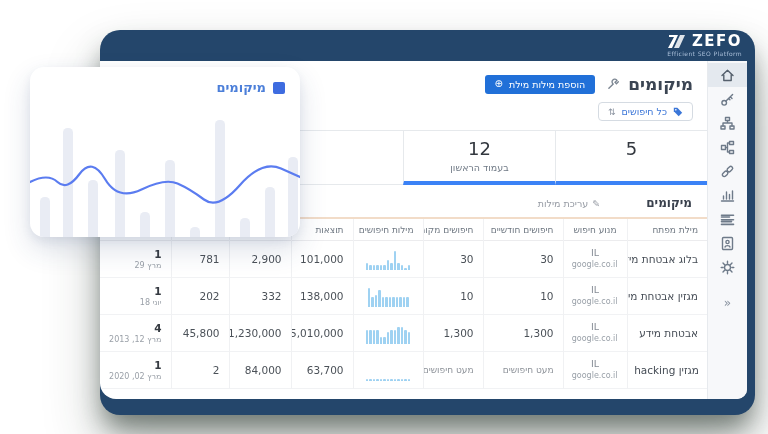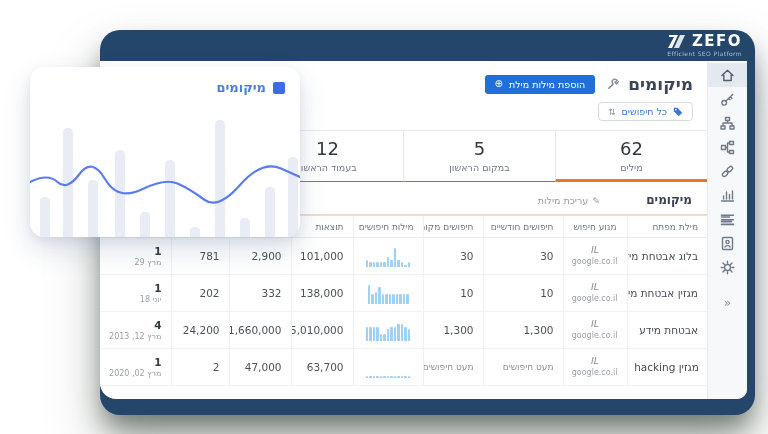--- a/index.html
+++ b/index.html
@@ -43,21 +43,21 @@
 
   .filter-row{padding:6px 14px 9px;display:flex;}
   .tags-dd{display:flex;align-items:center;gap:6px;border:1px solid #d5dbe2;border-radius:4px;
            background:#fff;padding:3px 9px;font-size:9.5px;color:#3b76d8;cursor:pointer;}
   .tags-dd .sort{color:#8b93a0;font-size:9px;}
   .tag-ic{width:10px;height:10px;fill:#3b76d8;}
 
   
   .tabs{display:flex;border-top:1px solid #e6e9ec;}
   .tab{width:152px;text-align:center;padding:7px 0 8px;border-left:1px solid #e6e9ec;
-       border-bottom:1px solid #3b82f6;background:#fff;cursor:pointer;box-sizing:border-box;}
+       border-bottom:4px solid #3b82f6;background:#fff;cursor:pointer;box-sizing:border-box;}
   .tab.active{border-bottom:3px solid #e8772e;padding-bottom:6px;}
   .tab-value{font-size:18px;color:#33383f;}
   .tab-label{font-size:9.5px;color:#707a86;margin-top:3px;}
   .tab-spacer{flex:1;border-bottom:1px solid #e6e9ec;}
 
   
   .section-row{display:flex;align-items:center;padding:11px 15px 7px;border-bottom:2px solid #f2dcc8;}
   .section-title{font-size:12px;font-weight:bold;color:#3a414d;}
   .edit-link{margin-right:46px;font-size:9.5px;color:#959aa3;display:flex;align-items:center;gap:4px;cursor:pointer;}
 
@@ -66,21 +66,21 @@
   th{font-size:9px;font-weight:normal;color:#6d7680;padding:6px 9px 5px;text-align:right;
      border-left:1px solid #f0f1f3;white-space:nowrap;overflow:hidden;}
   th.center,td.center{text-align:center;}
   th.bottom{vertical-align:bottom;}
   thead tr{border-bottom:1px solid #ececee;}
   tbody tr{border-bottom:1px solid #f1f2f4;}
   td{font-size:10.5px;color:#4b5158;padding:6px 9px;border-left:1px solid #f0f1f3;
      white-space:nowrap;overflow:hidden;vertical-align:middle;height:24px;}
   .kw{color:#454c55;}
   .engine div{text-align:center;line-height:1.35;}
-  .eng-c{font-size:9.5px;color:#878d96;font-style:italic;}
+  .eng-c{font-size:9.5px;color:#878d96;}
   .eng-d{font-size:8px;color:#9aa1a9;}
   .few{font-size:9px;color:#8b9097;margin-top:31px;}
   .rank-n{font-weight:bold;color:#363b42;font-size:10.5px;line-height:1.2;}
   .rank-d{font-size:8px;color:#9aa0a8;line-height:1.2;}
   .sparkline{display:flex;align-items:flex-end;gap:1px;height:22px;justify-content:center;}
   .sparkline i{display:block;width:2.5px;background:#9fd2f2;border-radius:1px 1px 0 0;}
 
   
   .chart-card{position:absolute;left:30px;top:67px;width:270px;height:170px;background:#fff;
               border-radius:14px;z-index:30;overflow:hidden;
@@ -194,27 +194,22 @@
           <svg class="tag-ic" viewBox="0 0 12 12">
             <path d="M1 5.2V1h4.2L11 6.8 6.8 11 1 5.2z"></path>
               <circle cx="3.4" cy="3.4" r="1" fill="#fff"></circle>
             </svg>
           <span>כל חיפושים</span>
           <span class="sort">⇅</span>
         </div>
       </div>
 
       <div class="tabs">
-        <div class="tab active">
-          <div class="tab-value">62</div>
-          <div class="tab-label">מילים</div>
-        </div>
         <div class="tab">
           <div class="tab-value">5</div>
-          <div class="tab-label">במקום הראשון</div>
         </div>
         <div class="tab">
           <div class="tab-value">12</div>
           <div class="tab-label">בעמוד הראשון</div>
         </div>
         <div class="tab-spacer"></div>
       </div>
 
       <div class="section-row">
         <span class="section-title">מיקומים</span>
@@ -334,22 +329,22 @@
                   <i style="height: 12px; background: rgb(159, 210, 242);"></i>
                   <i style="height: 7.2px; background: rgb(159, 210, 242);"></i>
                   <i style="height: 7.2px; background: rgb(159, 210, 242);"></i>
                   <i style="height: 14.4px; background: rgb(159, 210, 242);"></i>
                   <i style="height: 14.4px; background: rgb(159, 210, 242);"></i>
                   <i style="height: 14.4px; background: rgb(159, 210, 242);"></i>
                   <i style="height: 14.4px; background: rgb(159, 210, 242);"></i>
                 </div>
               </td>
             <td>5,010,000</td>
-            <td>1,660,000</td>
-            <td>24,200</td>
+            <td>1,230,000</td>
+            <td>45,800</td>
             <td>
               <div class="rank-n">4</div>
               <div class="rank-d">מרץ 12, 2013</div>
               </td>
           </tr>
           <tr>
             <td class="kw">מגזין hacking</td>
             <td class="engine center">
               <div class="eng-c">IL</div>
               <div class="eng-d">google.co.il</div>
@@ -367,21 +362,21 @@
                   <i style="height: 2.4px; background: rgb(159, 210, 242);"></i>
                   <i style="height: 2.4px; background: rgb(159, 210, 242);"></i>
                   <i style="height: 2.4px; background: rgb(159, 210, 242);"></i>
                   <i style="height: 2.4px; background: rgb(159, 210, 242);"></i>
                   <i style="height: 2.4px; background: rgb(159, 210, 242);"></i>
                   <i style="height: 2.4px; background: rgb(159, 210, 242);"></i>
                   <i style="height: 2.4px; background: rgb(159, 210, 242);"></i>
                 </div>
               </td>
             <td>63,700</td>
-            <td>47,000</td>
+            <td>84,000</td>
             <td>2</td>
             <td>
               <div class="rank-n">1</div>
               <div class="rank-d">מרץ 02, 2020</div>
               </td>
           </tr>
         </tbody>
       </table>
 
     </div>

